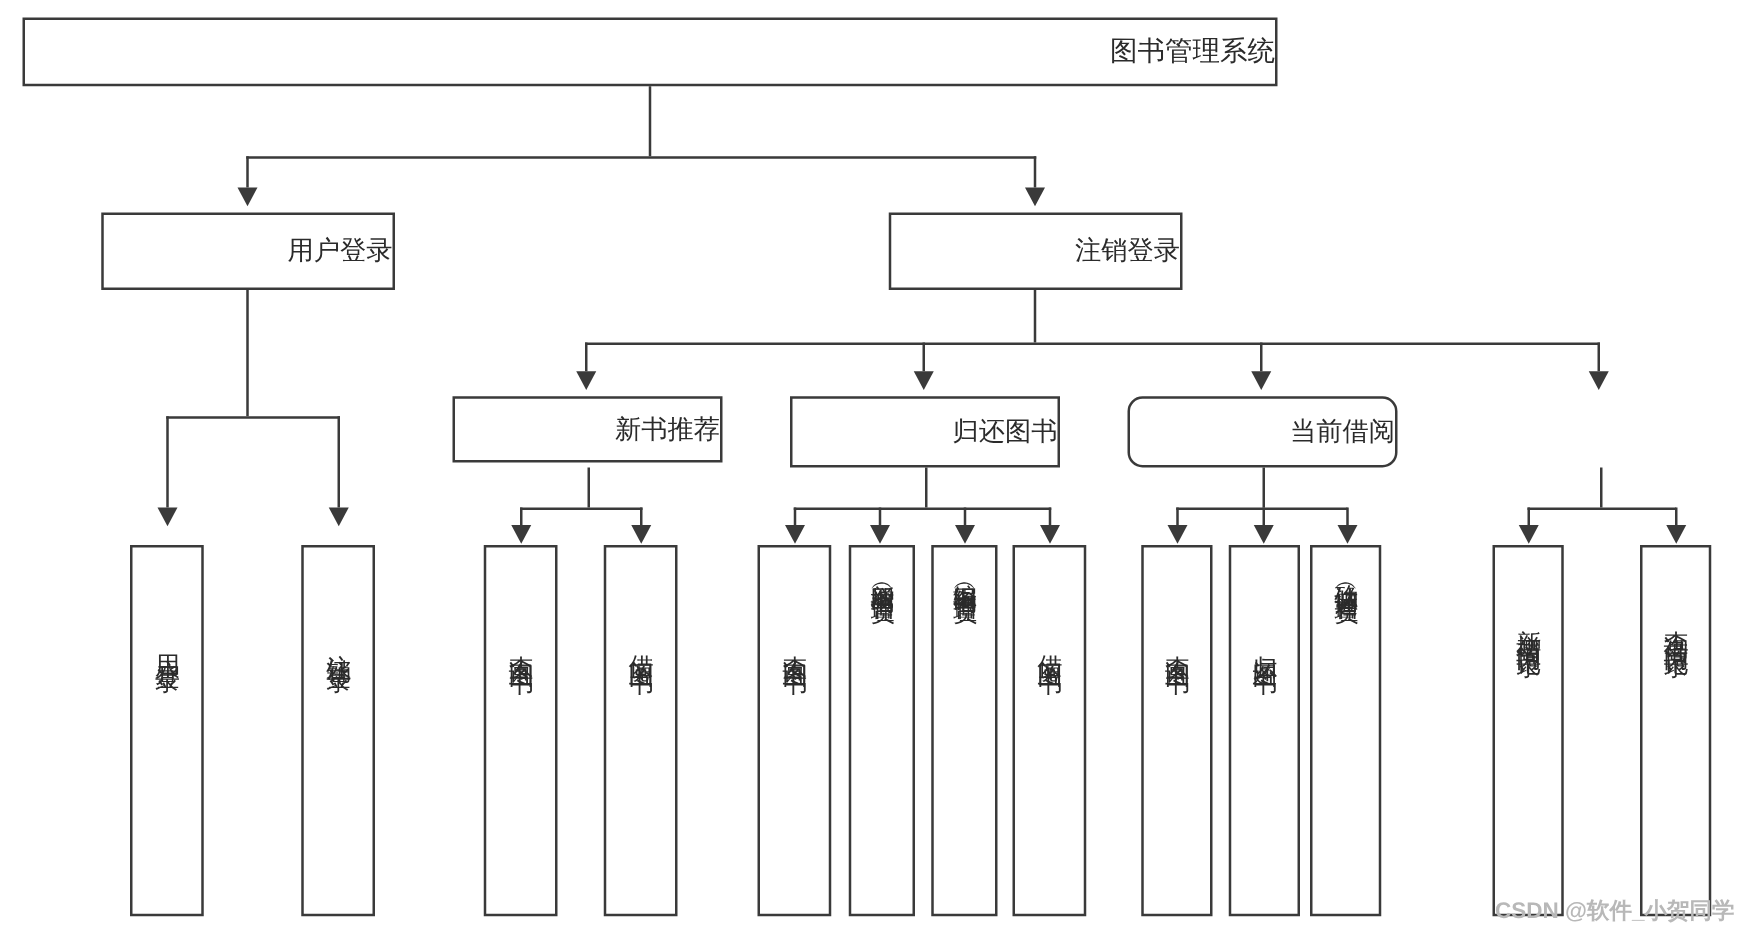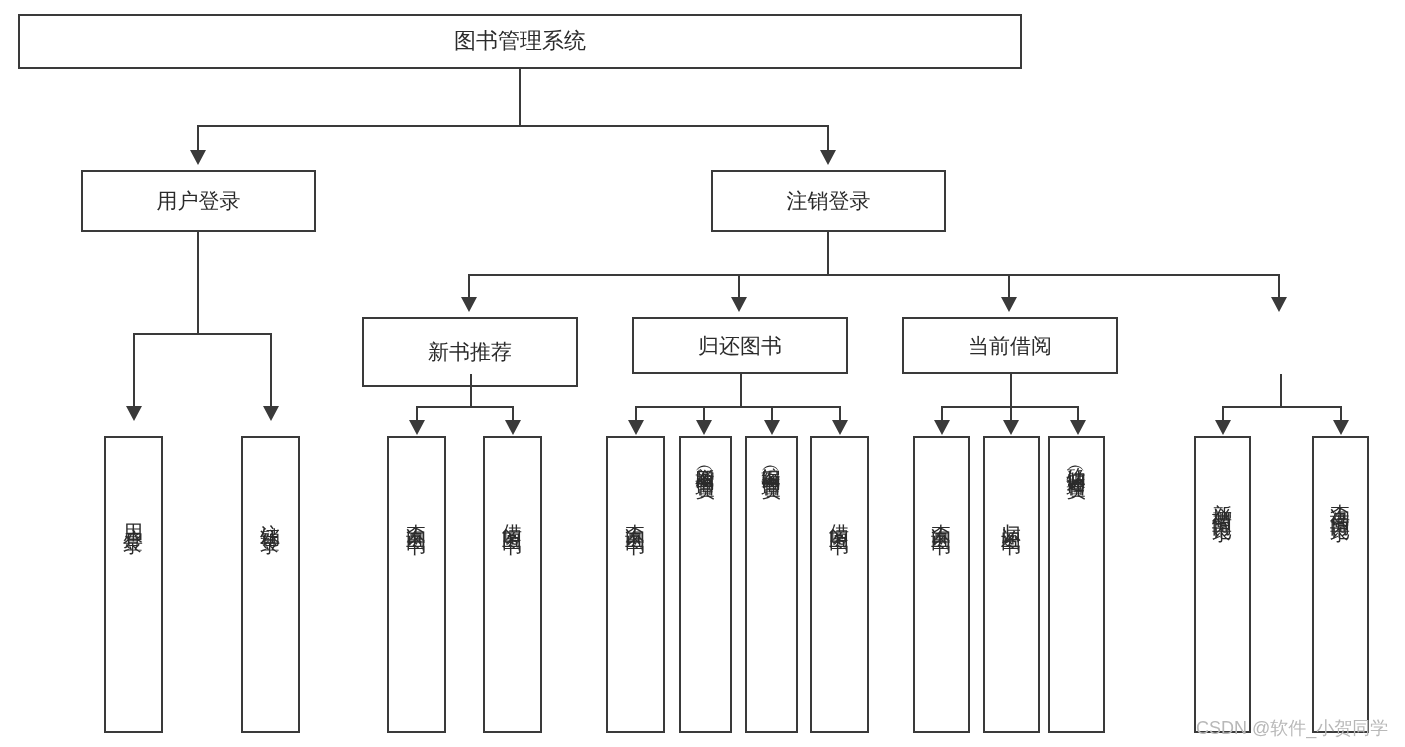--- a/index.html
+++ b/index.html
@@ -17,21 +17,21 @@
     background: #ffffff;
     overflow: hidden;
   }
   .node {
     position: absolute;
     box-sizing: border-box;
     background: #ffffff;
     border: 2px solid #3a3a3a;
     display: flex;
     align-items: center;
-    justify-content: center;
+    justify-content: flex-end;
     color: #2b2b2b;
   }
   .node .label {
     text-align: center;
     line-height: 1.12;
     white-space: nowrap;
   }
   
   .node.horiz .label {
     font-size: 21px;
@@ -133,27 +133,27 @@
 
   <div class="vline" style="left:738px; top:274px; height:23px;"></div>
   <div class="arrow" style="left:731px; top:297px;"></div>
 
   <div class="vline" style="left:1008px; top:274px; height:23px;"></div>
   <div class="arrow" style="left:1001px; top:297px;"></div>
 
   <div class="vline" style="left:1278px; top:274px; height:23px;"></div>
   <div class="arrow" style="left:1271px; top:297px;"></div>
 
-  <div class="node horiz" style="left:362px; top:317px; width:216px; height:70px;">
+  <div class="node horiz" style="left:362px; top:317px; width:216px; height:53px;">
     <span class="label">新书推荐</span>
   </div>
   <div class="node horiz" style="left:632px; top:317px; width:216px; height:57px;">
     <span class="label">归还图书</span>
   </div>
-  <div class="node horiz" style="left:902px; top:317px; width:216px; height:57px;">
+  <div class="node horiz" style="left:902px; top:317px; width:216px; height:57px;border-radius:12px;">
     <span class="label">当前借阅</span>
   </div>
 
   <div class="vline" style="left:470px; top:374px; height:32px;"></div>
   <div class="hline" style="left:416px; top:406px; width:98px;"></div>
   <div class="vline" style="left:416px; top:406px; height:14px;"></div>
   <div class="arrow" style="left:409px; top:420px;"></div>
   <div class="vline" style="left:512px; top:406px; height:14px;"></div>
   <div class="arrow" style="left:505px; top:420px;"></div>
 
@@ -221,15 +221,15 @@
     <span class="label">确认归还（管理员）</span>
   </div>
 
   <div class="node vert mid2" style="left:1194px; top:436px; width:57px; height:297px;">
     <span class="label">新增借阅记录</span>
   </div>
   <div class="node vert mid2" style="left:1312px; top:436px; width:57px; height:297px;">
     <span class="label">查询借阅记录</span>
   </div>
 
-  <div class="watermark" style="left:1196px; top:716px;">CSDN @软件_小贺同学</div>
+  <div class="watermark" style="left:1196px; top:716px;font-weight:bold;">CSDN @软件_小贺同学</div>
 
 </div>
 
 </body></html>

